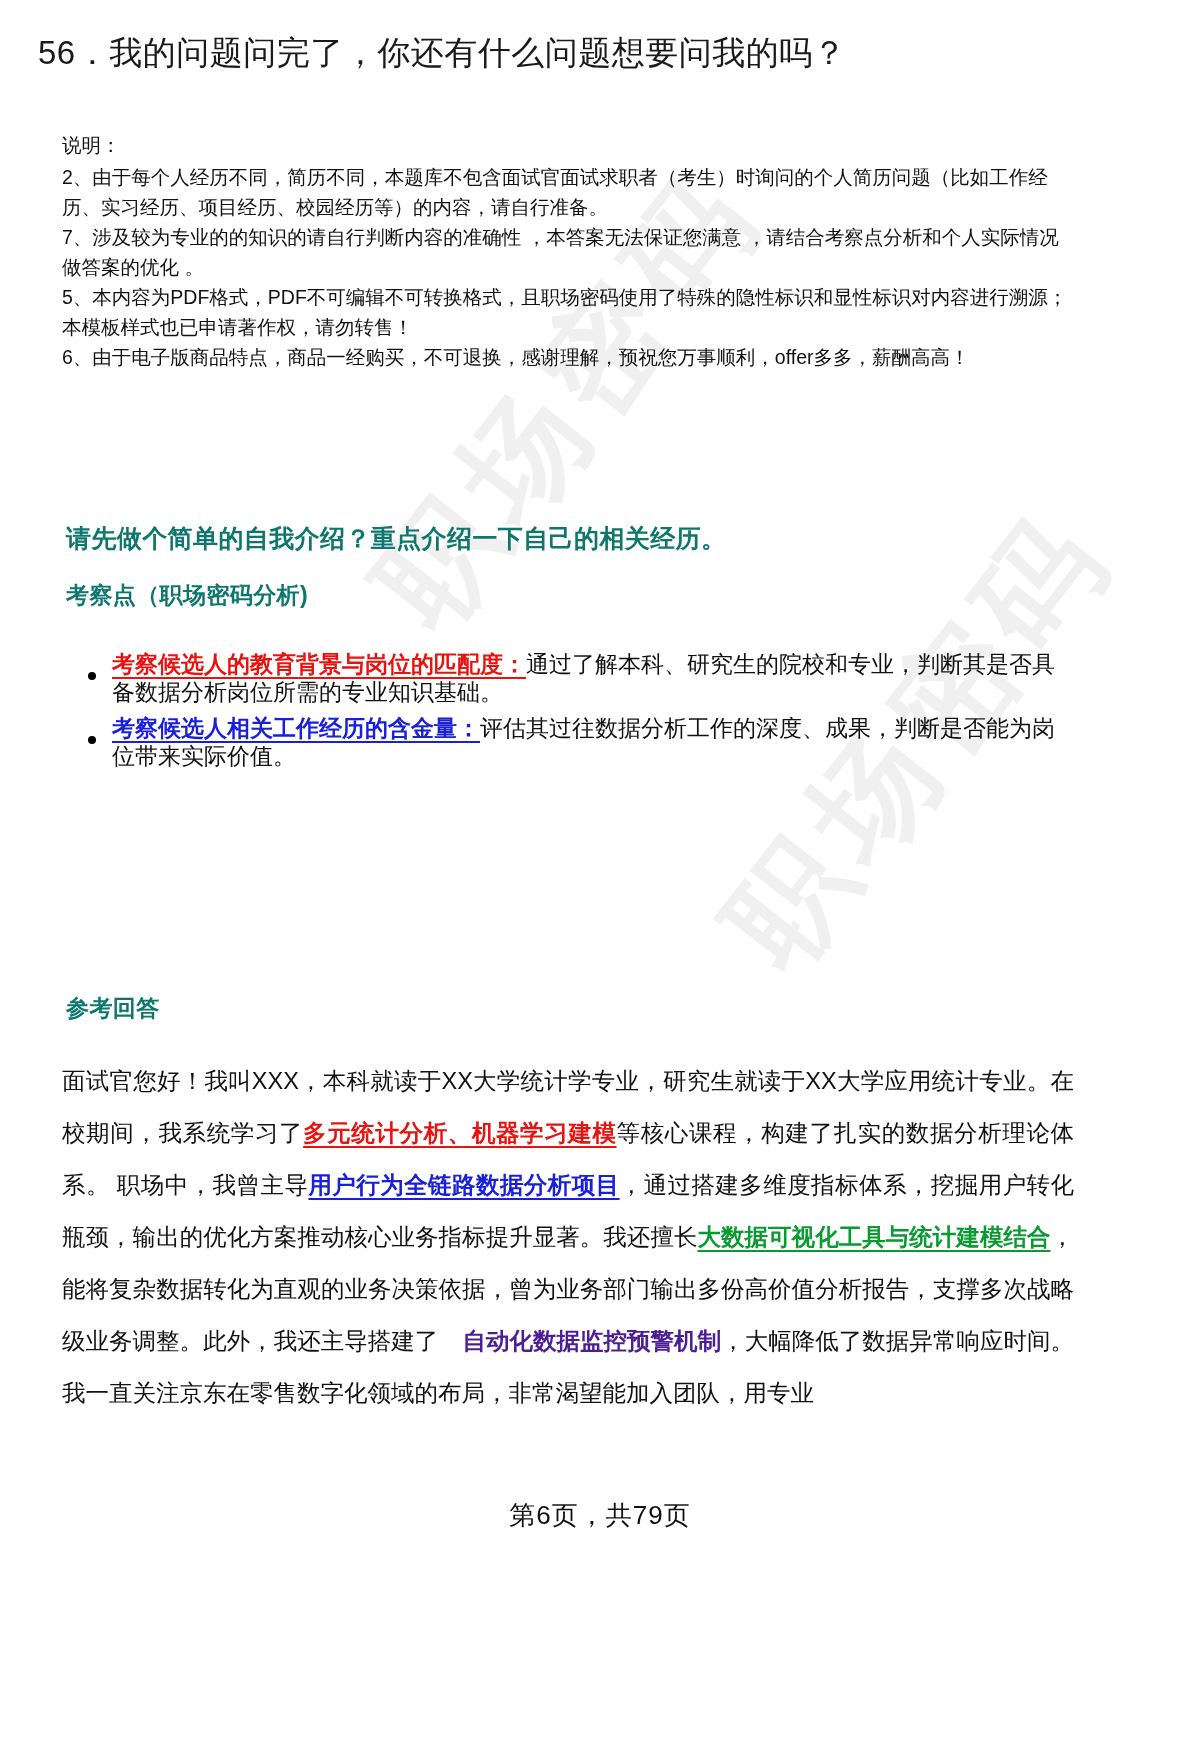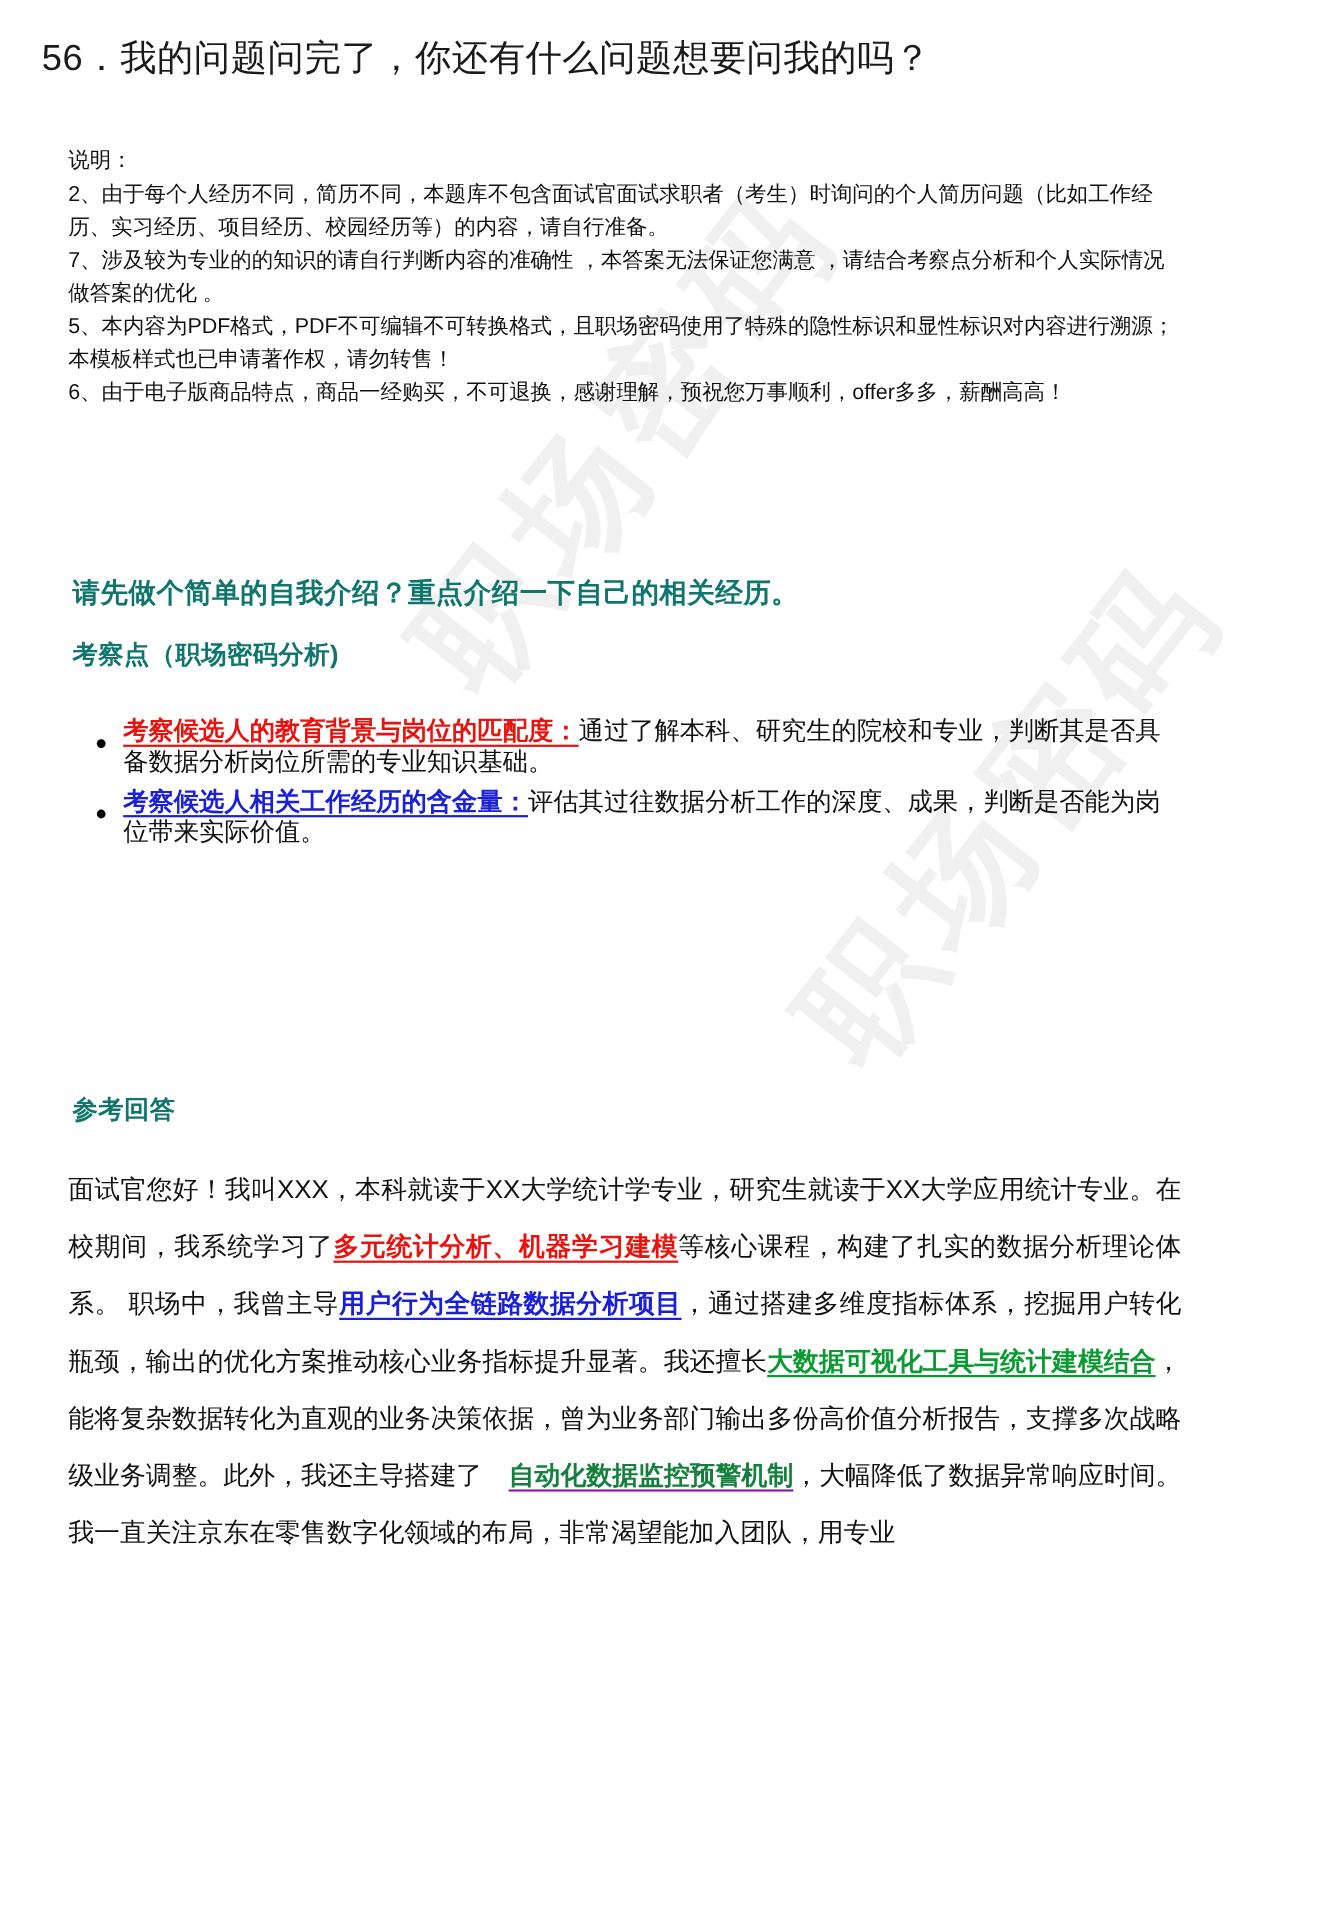--- a/index.html
+++ b/index.html
@@ -129,21 +129,21 @@
     font-size: 23.5px;
     line-height: 52px;
     color: #111;
     text-align: justify;
     letter-spacing: 0px;
   }
   .hl { font-weight: bold; }
   .hl-red    { color: #e8120e; text-decoration: underline; text-decoration-color: #e8120e; text-underline-offset: 5px; margin-top: 36px; }
   .hl-blue   { color: #1a20d8; text-decoration: underline; text-decoration-color: #1a20d8; text-underline-offset: 5px; }
   .hl-green  { color: #0a9a32; text-decoration: underline; text-decoration-color: #0a9a32; text-underline-offset: 5px; }
-  .hl-purple { color: #15803d; text-decoration: underline; text-decoration-color: #8b1fa9; text-underline-offset: 5px; margin-left: 24px; }
+  .hl-purple { color: #4c1d95; text-decoration-color: #8b1fa9; text-underline-offset: 5px; margin-left: 24px; }
 
   
   .footer {
     position: absolute;
     left: 0;
     top: 1498px;
     width: 1200px;
     text-align: center;
     font-size: 26px;
     color: #111;
@@ -180,14 +180,15 @@
     </li>
     <li>
       <span class="lead c-blue">考察候选人相关工作经历的含金量：</span><span>评估其过往数据分析工作的深度、成果，判断是否能为岗位带来实际价值。</span>
     </li>
   </ul>
 
   <div class="red-head" id="cankao">参考回答</div>
 
   <div class="answer"><span>面试官您好！我叫XXX，本科就读于XX大学统计学专业，研究生就读于XX大学应用统计专业。在校期间，我系统学习了</span><span class="hl hl-red">多元统计分析、机器学习建模</span><span>等核心课程，构建了扎实的数据分析理论体系。 职场中，我曾主导</span><span class="hl hl-blue">用户行为全链路数据分析项目</span><span>，通过搭建多维度指标体系，挖掘用户转化瓶颈，输出的优化方案推动核心业务指标提升显著。我还擅长</span><span class="hl hl-green">大数据可视化工具与统计建模结合</span><span>，能将复杂数据转化为直观的业务决策依据，曾为业务部门输出多份高价值分析报告，支撑多次战略级业务调整。此外，我还主导搭建了</span><span class="hl hl-purple">自动化数据监控预警机制</span><span>，大幅降低了数据异常响应时间。 我一直关注京东在零售数字化领域的布局，非常渴望能加入团队，用专业</span></div>
 
+  <div class="footer">第6页，共79页</div>
 
 </div>
 
 </body></html>

